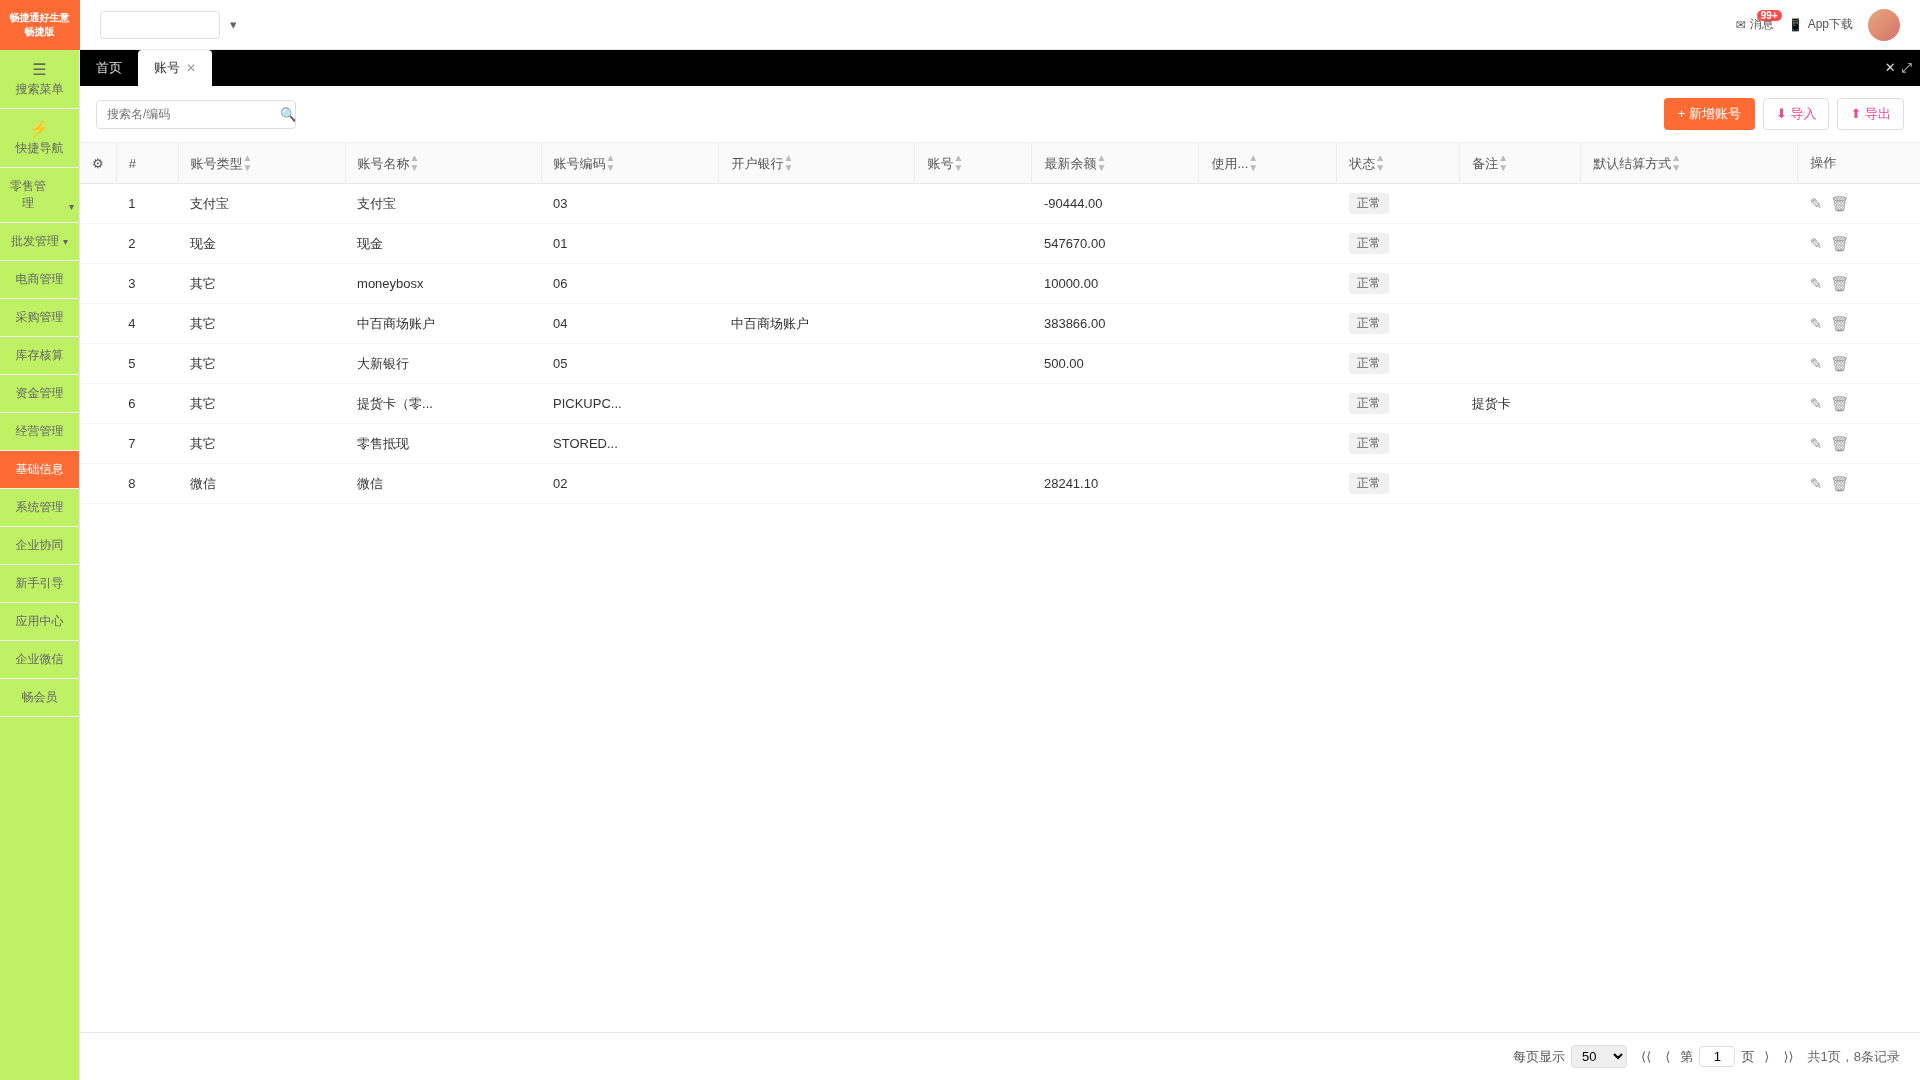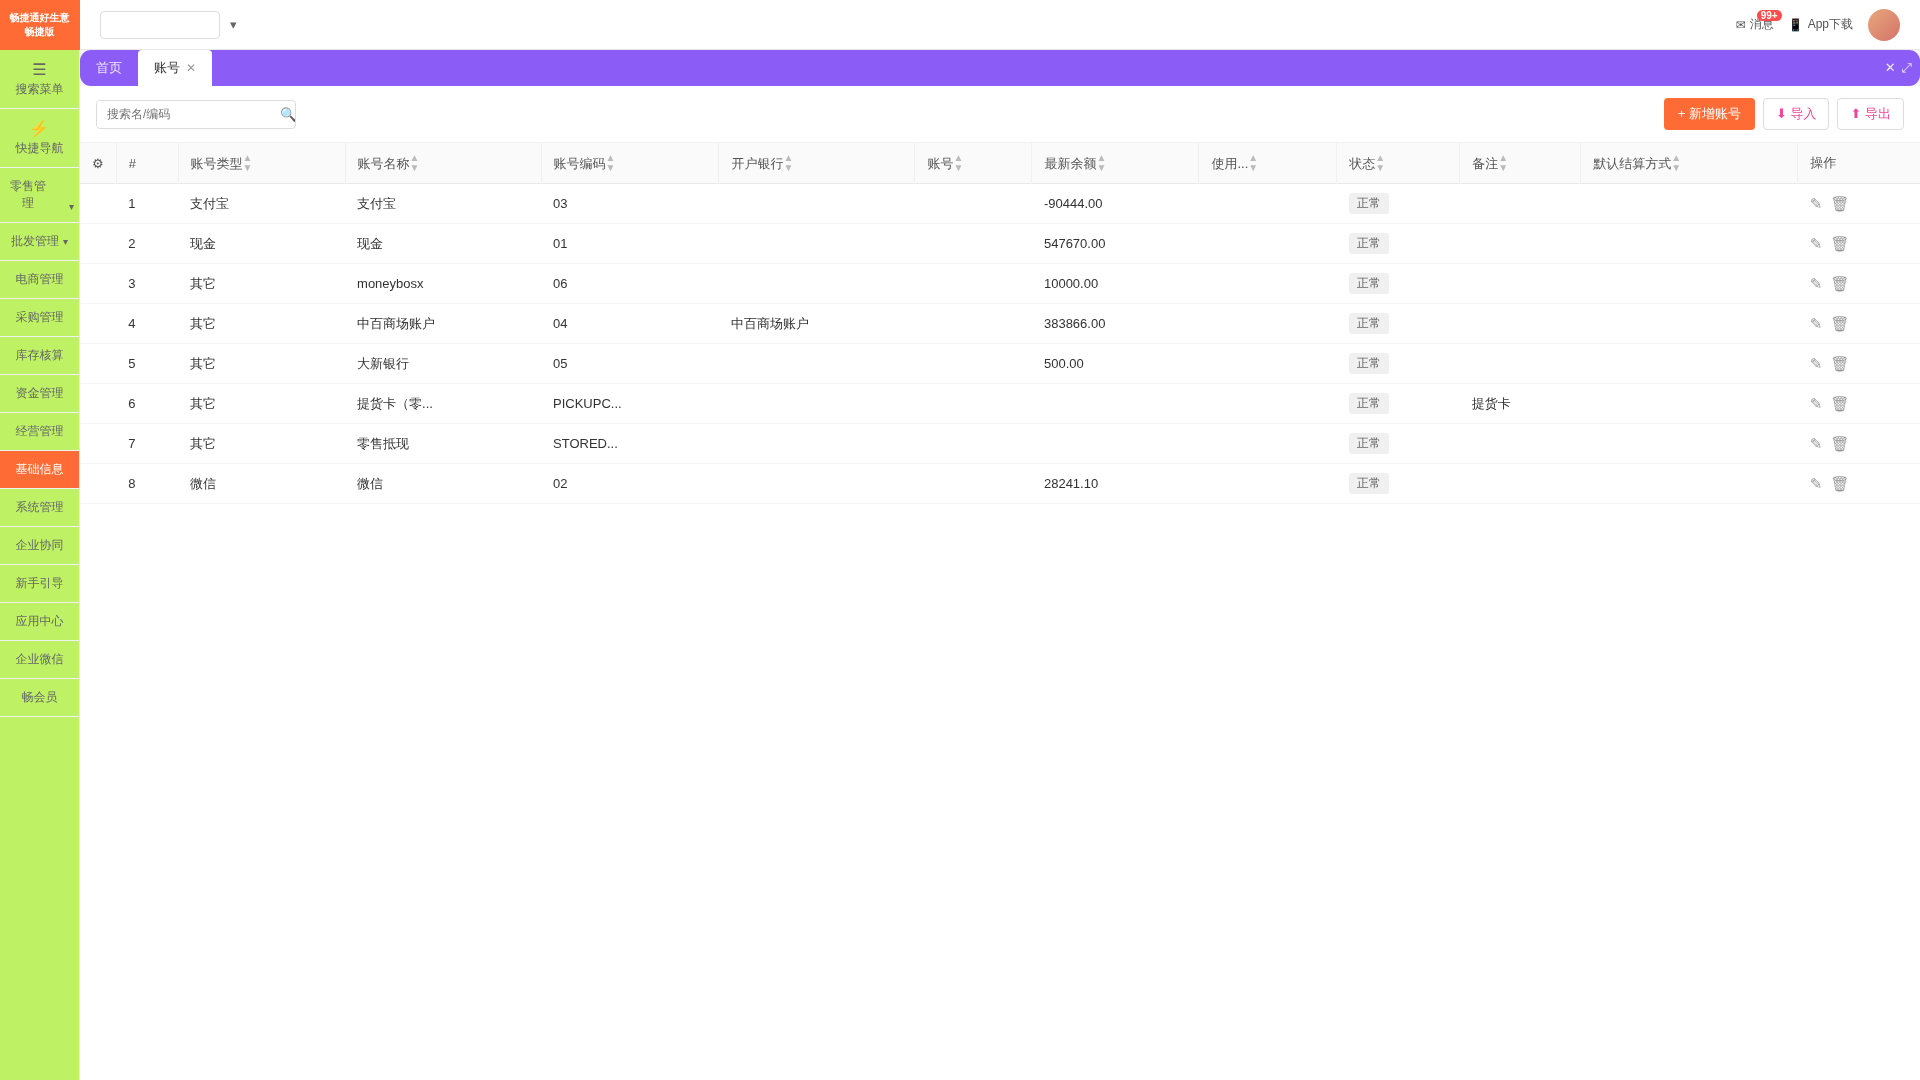--- a/index.html
+++ b/index.html
@@ -94,26 +94,25 @@
       min-width: 16px;
       text-align: center;
       font-weight: bold;
     }
     .topbar-app { cursor: pointer; color: #555; font-size: 12px; display: flex; align-items: center; gap: 4px; }
     .topbar-avatar { width: 32px; height: 32px; border-radius: 50%; background: #ddd; cursor: pointer; overflow: hidden; }
 
     
     .tabbar {
       height: 36px;
-      background: #8b5cf6;
+      background: #000000;
       display: flex;
       align-items: center;
       padding: 0 0;
       flex-shrink: 0;
-      border-radius: 11px;
     }
     .tab {
       height: 36px;
       padding: 0 16px;
       display: flex;
       align-items: center;
       gap: 6px;
       cursor: pointer;
       font-size: 13px;
       color: rgba(255,255,255,0.85);
@@ -598,15 +597,35 @@
       <div class="action-btns">
         <span class="action-edit" title="编辑">✎</span>
         <span class="action-del" title="删除">🗑</span>
       </div>
     </td>
   </tr>
           </tbody>
       </table>
     </div>
 
+    <div class="footer">
+      <div class="footer-pagesize">
+        <span>每页显示</span>
+        <select>
+          <option>50</option>
+          <option>20</option>
+          <option>100</option>
+        </select>
+      </div>
+      <div class="footer-nav">
+        <span class="page-btn">⟨⟨</span>
+        <span class="page-btn">⟨</span>
+        <span>第</span>
+        <input class="page-input" type="text" value="1" style="">
+        <span>页</span>
+        <span class="page-btn">⟩</span>
+        <span class="page-btn">⟩⟩</span>
+      </div>
+      <div class="footer-total">共1页，8条记录</div>
+    </div>
 
   </div>
 </div>
 
 </body></html>

